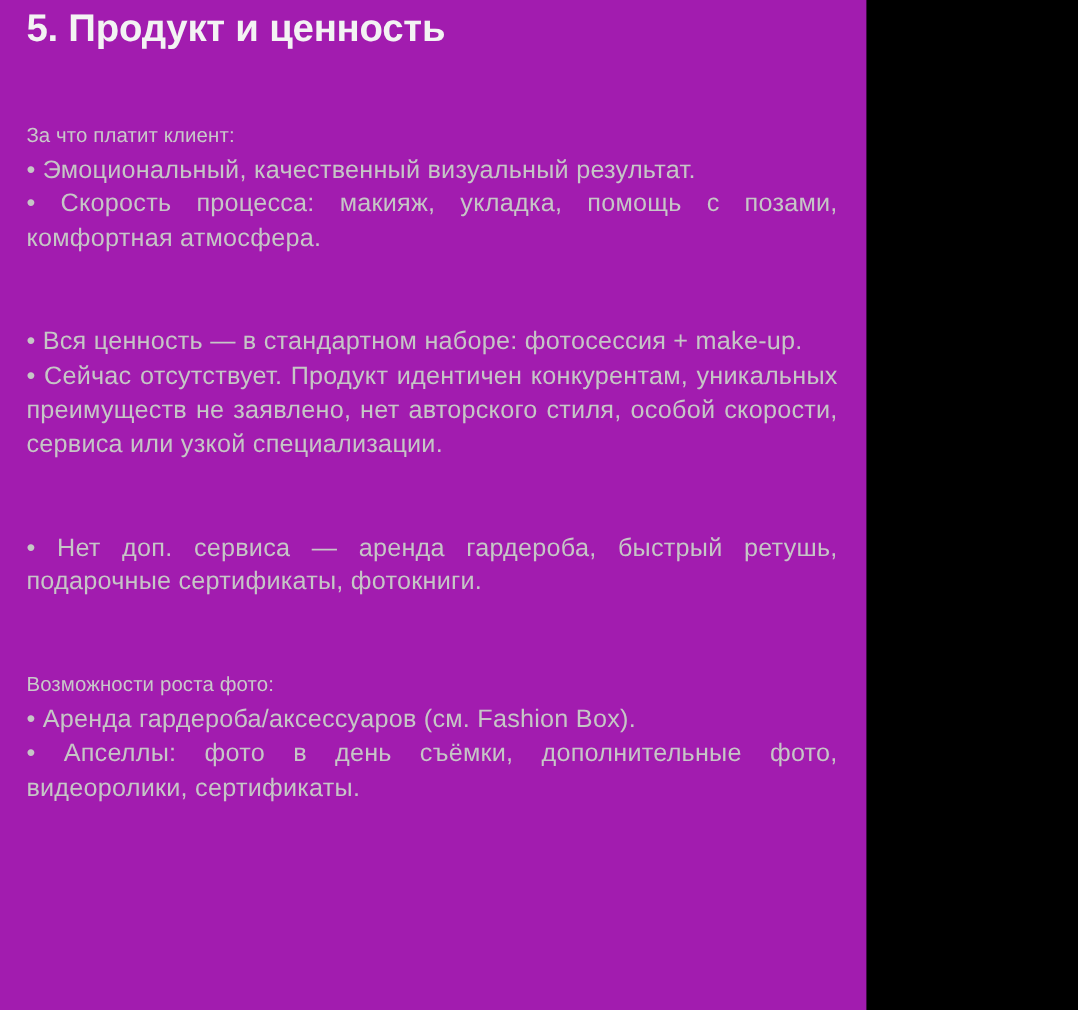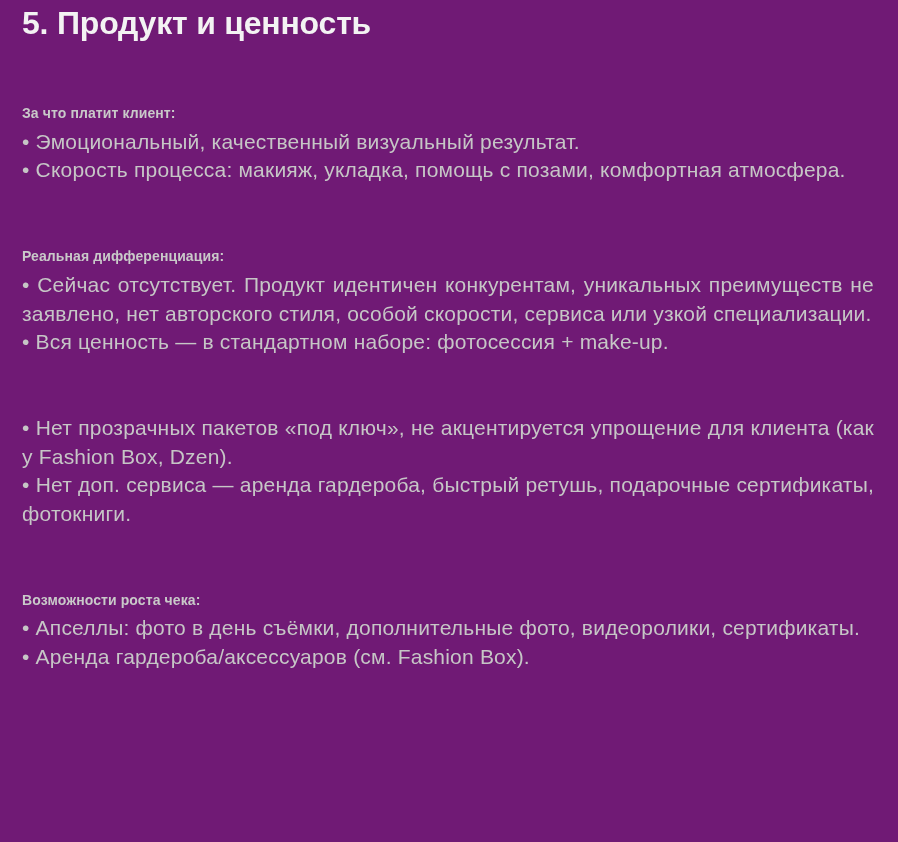--- a/index.html
+++ b/index.html
@@ -8,41 +8,41 @@
     background: #000000;
   }
   body {
     width: 898px;
     height: 842px;
     overflow: hidden;
     font-family: "Liberation Sans", sans-serif;
   }
   .page {
     box-sizing: border-box;
-    width: 898px;
+    width: 722px;
     height: 842px;
     padding: 4px 24px 0 22px;
-    background: #701a75;
+    background: #a21caf;
   }
   .page-title {
     margin: 0;
     font-size: 32px;
     line-height: 38px;
     font-weight: 700;
     letter-spacing: -0.2px;
     color: #f3f3f3;
   }
   .section {
     margin-top: 57px;
   }
   .section-heading {
     margin: 0;
-    font-size: 14px;
+    font-size: 17px;
     line-height: 28.7px;
-    font-weight: 700;
+    font-weight: 400;
     letter-spacing: 0.1px;
     color: #c9c9c9;
   }
   .bullet-item {
     margin: 0;
     font-size: 21px;
     line-height: 28.7px;
     font-weight: 400;
     letter-spacing: 0.2px;
     color: #c6c6c6;
@@ -62,29 +62,27 @@
 
   <h1 class="page-title">5. Продукт и ценность</h1>
 
   <section class="section">
     <h2 class="section-heading">За что платит клиент:</h2>
     <p class="bullet-item"><span class="bullet-marker">•</span> <span class="bullet-text">Эмоциональный, качественный визуальный результат.</span></p>
     <p class="bullet-item"><span class="bullet-marker">•</span> <span class="bullet-text">Скорость процесса: макияж, укладка, помощь с позами, комфортная атмосфера.</span></p>
   </section>
 
   <section class="section">
-    <h2 class="section-heading">Реальная дифференциация:</h2>
+    <p class="bullet-item"><span class="bullet-marker">•</span> <span class="bullet-text">Вся ценность — в стандартном наборе: фотосессия + make-up.</span></p>
     <p class="bullet-item"><span class="bullet-marker">•</span> <span class="bullet-text">Сейчас отсутствует. Продукт идентичен конкурентам, уникальных преимуществ не заявлено, нет авторского стиля, особой скорости, сервиса или узкой специализации.</span></p>
-    <p class="bullet-item"><span class="bullet-marker">•</span> <span class="bullet-text">Вся ценность — в стандартном наборе: фотосессия + make-up.</span></p>
   </section>
 
   <section class="section">
-    <p class="bullet-item"><span class="bullet-marker">•</span> <span class="bullet-text">Нет прозрачных пакетов «под ключ», не акцентируется упрощение для клиента (как у Fashion Box, Dzen).</span></p>
     <p class="bullet-item"><span class="bullet-marker">•</span> <span class="bullet-text">Нет доп. сервиса — аренда гардероба, быстрый ретушь, подарочные сертификаты, фотокниги.</span></p>
   </section>
 
   <section class="section">
-    <h2 class="section-heading">Возможности роста чека:</h2>
+    <h2 class="section-heading">Возможности роста фото:</h2>
+    <p class="bullet-item"><span class="bullet-marker">•</span> <span class="bullet-text">Аренда гардероба/аксессуаров (см. Fashion Box).</span></p>
     <p class="bullet-item"><span class="bullet-marker">•</span> <span class="bullet-text">Апселлы: фото в день съёмки, дополнительные фото, видеоролики, сертификаты.</span></p>
-    <p class="bullet-item"><span class="bullet-marker">•</span> <span class="bullet-text">Аренда гардероба/аксессуаров (см. Fashion Box).</span></p>
   </section>
 
 </main>
 
 </body></html>

